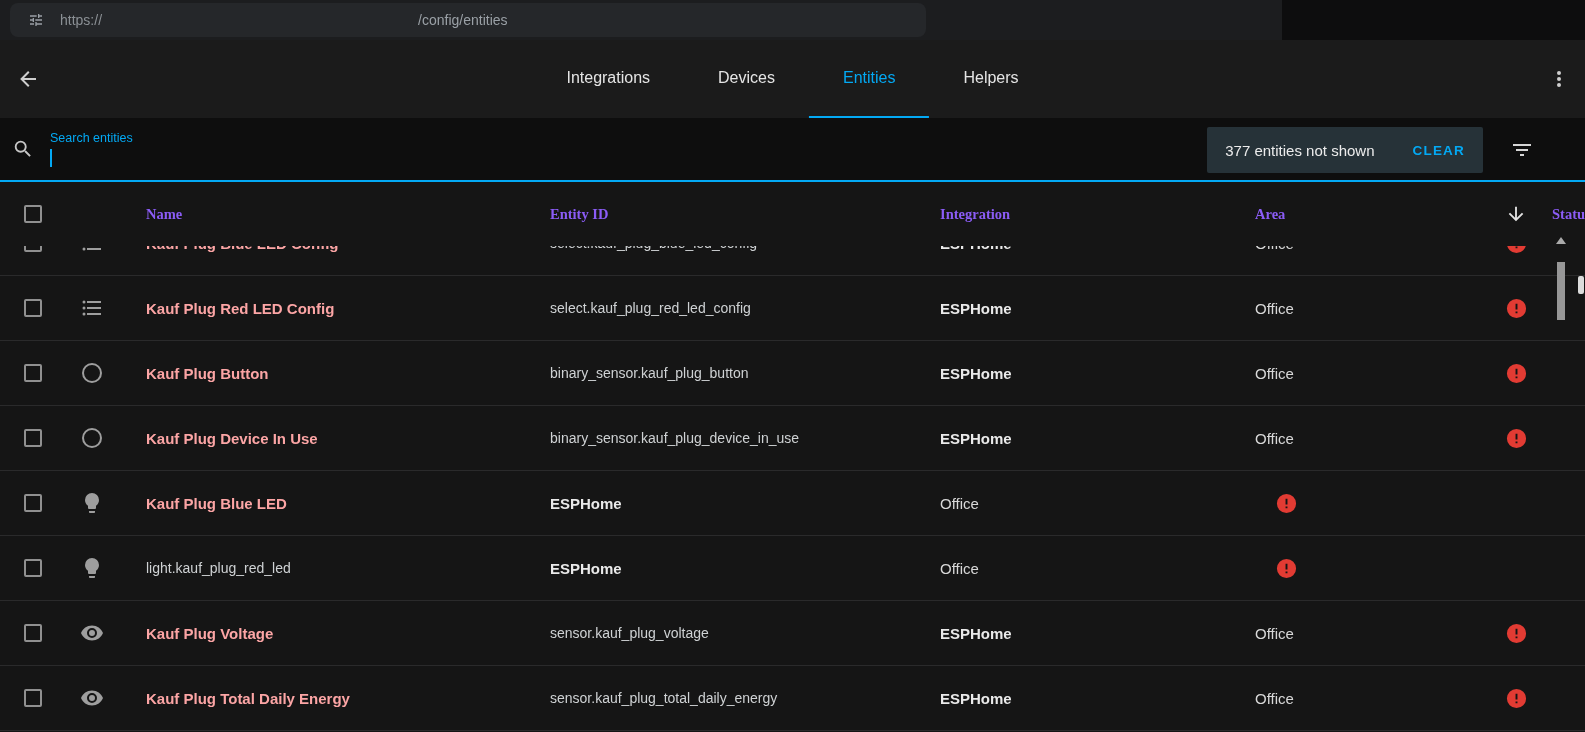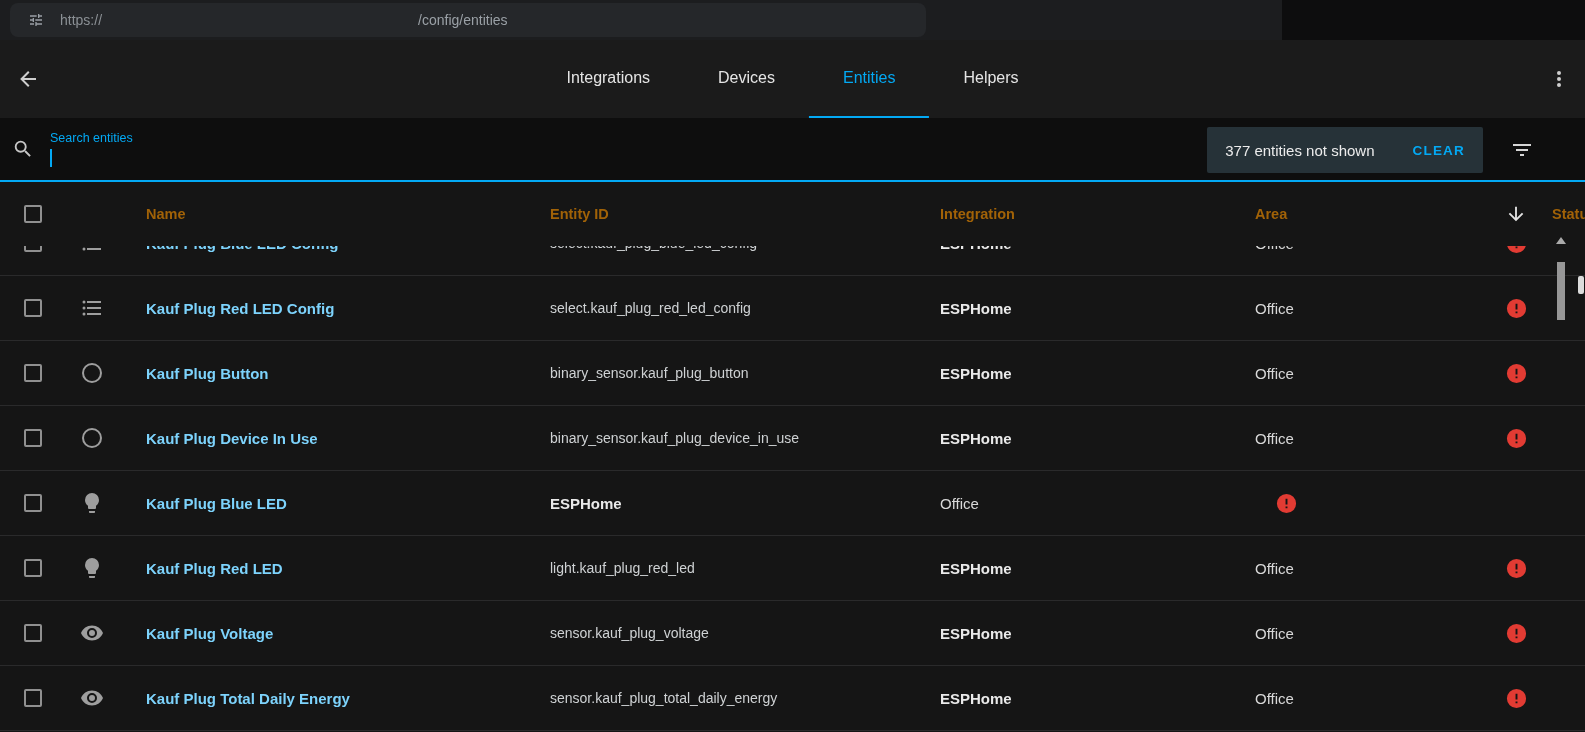--- a/index.html
+++ b/index.html
@@ -60,33 +60,33 @@
     letter-spacing:1.2px;cursor:pointer;white-space:nowrap;
   }
   .filter-btn{position:absolute;right:51px;top:20px;width:24px;height:24px;color:#d6d6d6;cursor:pointer;}
 
   
   .grid{
     display:grid;
     grid-template-columns:66px 80px 404px 390px 315px 230px 1fr;
     align-items:center;
   }
-  .thead{height:64px;background:var(--row-bg);font-weight:700;font-size:14.5px;color:#a16207;}
+  .thead{height:64px;background:var(--row-bg);font-weight:700;font-size:14.5px;color:#8b5cf6;font-family:Liberation Serif, serif;}
   .cell-check{padding-left:24px;display:flex;align-items:center;}
   .cb{width:18px;height:18px;border:2px solid #909090;border-radius:2px;display:inline-block;cursor:pointer;}
   .cell-icon{padding-left:14px;color:#9e9e9e;display:flex;align-items:center;}
   .th-status{display:flex;align-items:center;gap:25px;padding-left:20px;white-space:nowrap;overflow:visible;}
   .th-status .sort{color:#e3e3e3;}
   .th{cursor:pointer;}
 
   .tbody{position:relative;overflow:hidden;height:486px;background:var(--row-bg);}
   .row{height:65px;border-bottom:1px solid var(--divider);cursor:pointer;}
   .row.partial{margin-top:-35px;}
   .cell{white-space:nowrap;overflow:hidden;}
-  .name{font-size:15px;font-weight:600;color:#7dd3fc;padding-right:16px;}
+  .name{font-size:15px;font-weight:600;color:#fca5a5;padding-right:16px;}
   .entity-id{font-size:14px;color:#cfd2d4;padding-right:16px;}
   .integration{font-size:15px;font-weight:600;color:#e9e9e9;}
   .area{font-size:15px;color:#d8d8d8;}
   .status{padding-left:20px;display:flex;align-items:center;overflow:visible;}
   .err{color:var(--error);}
 
   
   .inner-scroll-up{
     position:absolute;right:19px;top:237px;width:0;height:0;
     border-left:5px solid transparent;border-right:5px solid transparent;
@@ -283,21 +283,20 @@
     <div class="cell-check">
       <span class="cb"></span>
     </div>
     <div class="cell-icon">
 
       <svg width="24" height="24" viewBox="0 0 24 24" fill="currentColor">
           <path d="M12,2A7,7 0 0,0 5,9C5,11.38 6.19,13.47 8,14.74V17A1,1 0 0,0 9,18H15A1,1 0 0,0 16,17V14.74C17.81,13.47 19,11.38 19,9A7,7 0 0,0 12,2M9,21C9,21.55 9.45,22 10,22H14C14.55,22 15,21.55 15,21V20H9V21Z"></path>
         </svg>
 
     </div>
-    <div class="cell name">Kauf Plug Red LED</div>
     <div class="cell entity-id">light.kauf_plug_red_led</div>
     <div class="cell integration">ESPHome</div>
     <div class="cell area">Office</div>
     <div class="status">
       <svg class="err" width="23" height="23" viewBox="0 0 24 24" fill="currentColor">
           <path d="M13,13H11V7H13M13,17H11V15H13M12,2A10,10 0 0,0 2,12A10,10 0 0,0 12,22A10,10 0 0,0 22,12A10,10 0 0,0 12,2Z"></path>
         </svg>
     </div>
   </div>
     <div class="row grid">

